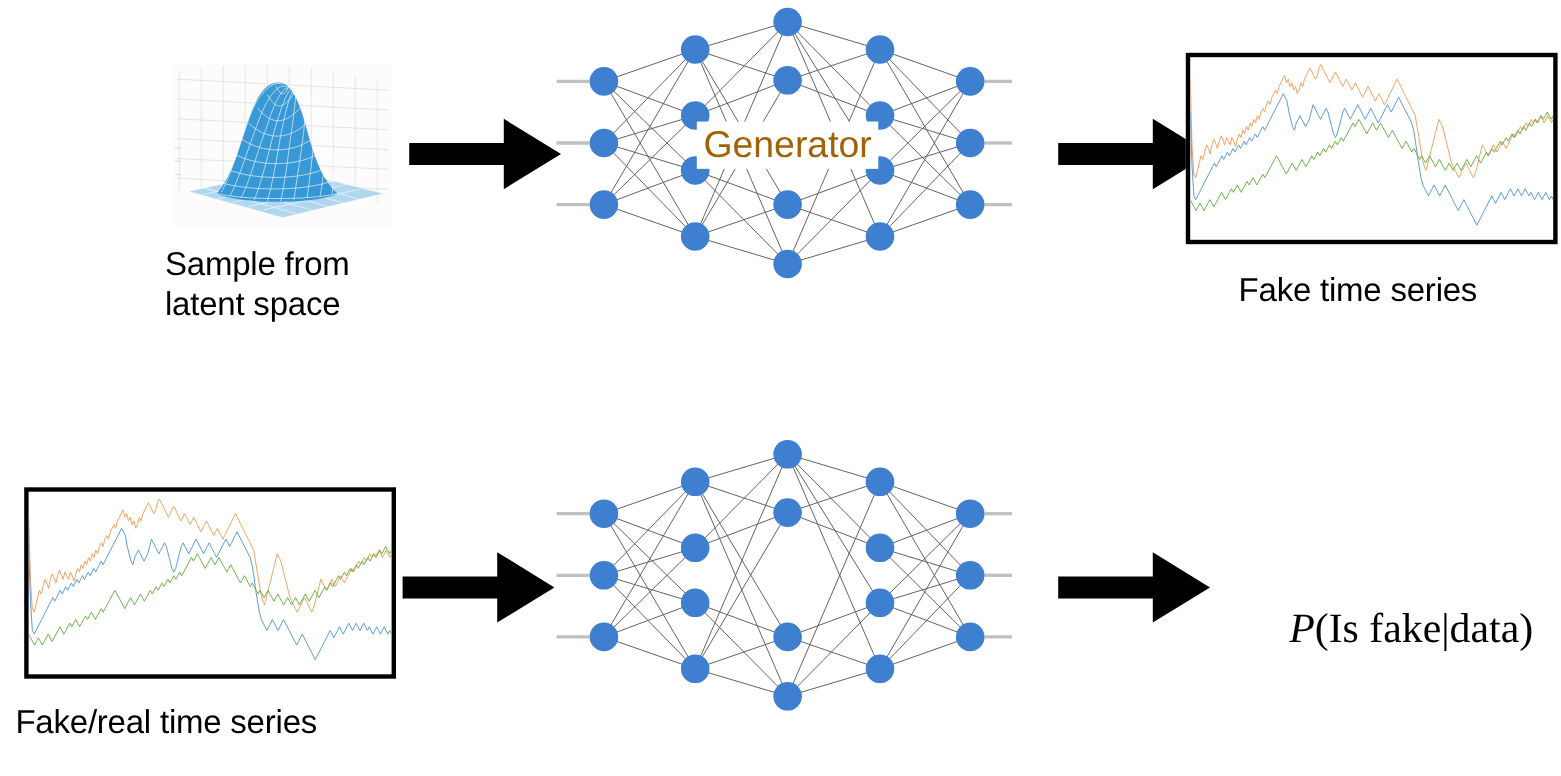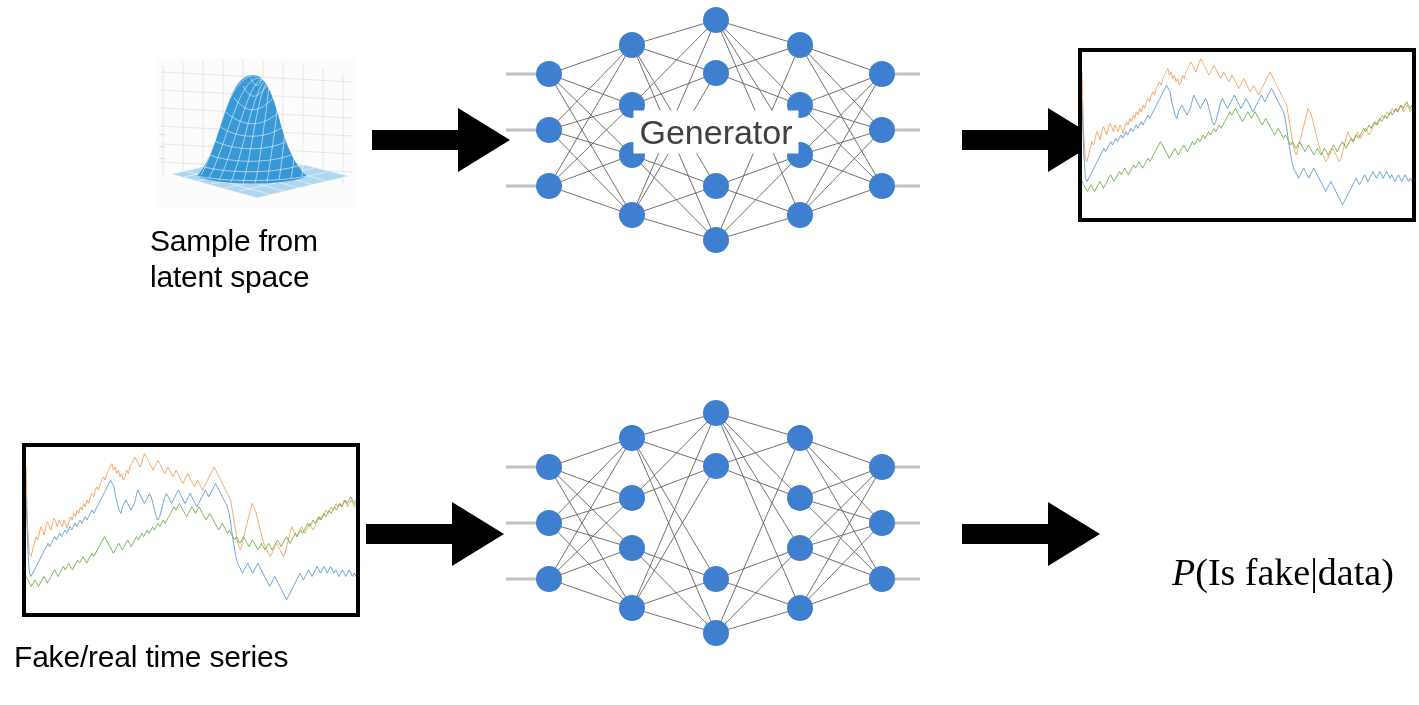--- a/index.html
+++ b/index.html
@@ -40,21 +40,21 @@
   .arrow{position:absolute;}
   .arrow svg{display:block;overflow:visible;}
 
   
   .net{position:absolute;}
   .net svg{display:block;overflow:visible;}
   .net-label{
     position:absolute;
     font-family:"Liberation Sans",sans-serif;
     font-size:34px;
-    color:#404040;
+    color:#a16207;
     background:#ffffff;
     padding:2px 6px;
     white-space:nowrap;
     transform:translate(-50%,-50%);
   }
 
   
   .formula{
     position:absolute;
     font-family:"Liberation Serif",serif;
@@ -261,20 +261,21 @@
 
   <div class="ts-panel" style="left:1078px;top:48px;width:338px;height:174px;">
     <svg viewBox="0 0 200 100" preserveAspectRatio="none">
       <g class="series-layer">
           <polyline points="0.00,12.00 1.00,48.00 2.00,64.00 3.00,66.00 4.00,62.00 5.00,58.00 6.00,54.00 7.00,56.00 8.00,52.00 9.00,48.00 10.00,50.00 11.00,53.00 12.00,48.00 13.00,45.00 14.00,47.00 15.00,50.00 16.00,46.00 17.00,43.00 18.00,45.00 19.00,48.00 20.00,44.00 21.00,46.00 22.00,48.00 23.00,44.00 24.00,46.00 25.00,49.00 26.00,45.00 27.00,42.00 28.00,44.00 29.00,40.00 30.00,42.00 31.00,38.00 32.00,40.00 33.00,36.00 34.00,38.00 35.00,34.00 36.00,36.00 37.00,32.00 38.00,34.00 39.00,30.00 40.00,28.00 41.00,30.00 42.00,26.00 43.00,24.00 44.00,26.00 45.00,22.00 46.00,20.00 47.00,18.00 48.00,20.00 49.00,16.00 50.00,14.00 51.00,12.00 52.00,10.00 53.00,14.00 54.00,12.00 55.00,16.00 56.00,14.00 57.00,18.00 58.00,16.00 59.00,20.00 60.00,18.00 61.00,14.00 62.00,16.00 63.00,12.00 64.00,10.00 65.00,8.00 66.00,6.00 67.00,8.00 68.00,10.00 69.00,12.00 70.00,10.00 71.00,6.00 72.00,4.00 73.00,6.00 74.00,8.00 75.00,10.00 76.00,12.00 77.00,14.00 78.00,12.00 79.00,10.00 80.00,8.00 81.00,10.00 82.00,12.00 83.00,14.00 84.00,16.00 85.00,14.00 86.00,12.00 87.00,14.00 88.00,16.00 89.00,18.00 90.00,16.00 91.00,14.00 92.00,16.00 93.00,18.00 94.00,20.00 95.00,22.00 96.00,20.00 97.00,18.00 98.00,16.00 99.00,18.00 100.00,20.00 101.00,22.00 102.00,24.00 103.00,22.00 104.00,20.00 105.00,22.00 106.00,24.00 107.00,26.00 108.00,24.00 109.00,22.00 110.00,20.00 111.00,18.00 112.00,16.00 113.00,14.00 114.00,12.00 115.00,14.00 116.00,16.00 117.00,18.00 118.00,20.00 119.00,22.00 120.00,24.00 121.00,26.00 122.00,28.00 123.00,30.00 124.00,32.00 125.00,38.00 126.00,44.00 127.00,50.00 128.00,56.00 129.00,60.00 130.00,62.00 131.00,58.00 132.00,54.00 133.00,50.00 134.00,46.00 135.00,42.00 136.00,38.00 137.00,34.00 138.00,36.00 139.00,38.00 140.00,42.00 141.00,46.00 142.00,50.00 143.00,54.00 144.00,58.00 145.00,60.00 146.00,62.00 147.00,64.00 148.00,66.00 149.00,64.00 150.00,62.00 151.00,60.00 152.00,58.00 153.00,60.00 154.00,62.00 155.00,64.00 156.00,66.00 157.00,64.00 158.00,60.00 159.00,56.00 160.00,52.00 161.00,48.00 162.00,50.00 163.00,52.00 164.00,54.00 165.00,52.00 166.00,50.00 167.00,48.00 168.00,50.00 169.00,52.00 170.00,50.00 171.00,48.00 172.00,46.00 173.00,48.00 174.00,50.00 175.00,48.00 176.00,46.00 177.00,44.00 178.00,42.00 179.00,44.00 180.00,42.00 181.00,40.00 182.00,38.00 183.00,40.00 184.00,38.00 185.00,36.00 186.00,38.00 187.00,36.00 188.00,34.00 189.00,36.00 190.00,34.00 191.00,36.00 192.00,34.00 193.00,32.00 194.00,34.00 195.00,36.00 196.00,34.00 197.00,32.00 198.00,34.00 199.00,36.00 200.00,34.00" fill="none" stroke="#f4a15d" stroke-width="0.9" stroke-linejoin="round" stroke-linecap="round" vector-effect="non-scaling-stroke"></polyline>
           <polyline points="0.00,30.00 1.03,60.00 2.05,76.00 3.08,78.00 4.10,76.00 5.13,74.00 6.15,72.00 7.18,70.00 8.21,68.00 9.23,66.00 10.26,64.00 11.28,62.00 12.31,60.00 13.33,58.00 14.36,60.00 15.38,58.00 16.41,56.00 17.44,54.00 18.46,56.00 19.49,54.00 20.51,52.00 21.54,54.00 22.56,52.00 23.59,50.00 24.62,52.00 25.64,50.00 26.67,48.00 27.69,50.00 28.72,48.00 29.74,46.00 30.77,48.00 31.79,46.00 32.82,44.00 33.85,46.00 34.87,44.00 35.90,42.00 36.92,44.00 37.95,42.00 38.97,40.00 40.00,38.00 41.03,40.00 42.05,38.00 43.08,36.00 44.10,34.00 45.13,32.00 46.15,30.00 47.18,28.00 48.21,26.00 49.23,24.00 50.26,22.00 51.28,20.00 52.31,22.00 53.33,24.00 54.36,30.00 55.38,34.00 56.41,38.00 57.44,40.00 58.46,36.00 59.49,34.00 60.51,32.00 61.54,34.00 62.56,36.00 63.59,38.00 64.62,36.00 65.64,34.00 66.67,30.00 67.69,26.00 68.72,28.00 69.74,30.00 70.77,32.00 71.79,34.00 72.82,32.00 73.85,30.00 74.87,28.00 75.90,30.00 76.92,34.00 77.95,38.00 78.97,42.00 80.00,44.00 81.03,42.00 82.05,38.00 83.08,34.00 84.10,30.00 85.13,28.00 86.15,30.00 87.18,32.00 88.21,34.00 89.23,32.00 90.26,30.00 91.28,28.00 92.31,26.00 93.33,28.00 94.36,30.00 95.38,32.00 96.41,34.00 97.44,32.00 98.46,30.00 99.49,28.00 100.51,30.00 101.54,32.00 102.56,34.00 103.59,36.00 104.62,34.00 105.64,32.00 106.67,30.00 107.69,28.00 108.72,26.00 109.74,28.00 110.77,30.00 111.79,28.00 112.82,26.00 113.85,24.00 114.87,22.00 115.90,24.00 116.92,26.00 117.95,28.00 118.97,30.00 120.00,32.00 121.03,34.00 122.05,36.00 123.08,40.00 124.10,46.00 125.13,54.00 126.15,60.00 127.18,66.00 128.21,70.00 129.23,72.00 130.26,74.00 131.28,76.00 132.31,74.00 133.33,72.00 134.36,70.00 135.38,72.00 136.41,74.00 137.44,76.00 138.46,74.00 139.49,72.00 140.51,70.00 141.54,72.00 142.56,74.00 143.59,76.00 144.62,78.00 145.64,80.00 146.67,82.00 147.69,84.00 148.72,82.00 149.74,80.00 150.77,78.00 151.79,80.00 152.82,82.00 153.85,84.00 154.87,86.00 155.90,88.00 156.92,90.00 157.95,92.00 158.97,90.00 160.00,88.00 161.03,86.00 162.05,84.00 163.08,82.00 164.10,80.00 165.13,78.00 166.15,76.00 167.18,78.00 168.21,80.00 169.23,78.00 170.26,76.00 171.28,74.00 172.31,76.00 173.33,78.00 174.36,76.00 175.38,74.00 176.41,72.00 177.44,74.00 178.46,76.00 179.49,74.00 180.51,72.00 181.54,74.00 182.56,76.00 183.59,74.00 184.62,72.00 185.64,74.00 186.67,76.00 187.69,74.00 188.72,76.00 189.74,78.00 190.77,76.00 191.79,74.00 192.82,76.00 193.85,78.00 194.87,76.00 195.90,74.00 196.92,76.00 197.95,78.00 198.97,76.00 200.00,78.00" fill="none" stroke="#5b9bd5" stroke-width="0.9" stroke-linejoin="round" stroke-linecap="round" vector-effect="non-scaling-stroke"></polyline>
           <polyline points="0.00,78.00 1.08,80.00 2.16,82.00 3.24,84.00 4.32,82.00 5.41,80.00 6.49,82.00 7.57,84.00 8.65,82.00 9.73,80.00 10.81,78.00 11.89,80.00 12.97,82.00 14.05,80.00 15.14,78.00 16.22,76.00 17.30,74.00 18.38,76.00 19.46,78.00 20.54,76.00 21.62,74.00 22.70,72.00 23.78,74.00 24.86,72.00 25.95,70.00 27.03,72.00 28.11,74.00 29.19,72.00 30.27,70.00 31.35,68.00 32.43,70.00 33.51,68.00 34.59,66.00 35.68,68.00 36.76,70.00 37.84,68.00 38.92,66.00 40.00,64.00 41.08,66.00 42.16,64.00 43.24,62.00 44.32,60.00 45.41,58.00 46.49,56.00 47.57,54.00 48.65,56.00 49.73,58.00 50.81,60.00 51.89,62.00 52.97,64.00 54.05,62.00 55.14,60.00 56.22,58.00 57.30,60.00 58.38,62.00 59.46,60.00 60.54,58.00 61.62,56.00 62.70,58.00 63.78,60.00 64.86,58.00 65.95,56.00 67.03,54.00 68.11,56.00 69.19,54.00 70.27,52.00 71.35,54.00 72.43,52.00 73.51,50.00 74.59,52.00 75.68,50.00 76.76,48.00 77.84,50.00 78.92,48.00 80.00,46.00 81.08,48.00 82.16,46.00 83.24,44.00 84.32,46.00 85.41,44.00 86.49,42.00 87.57,40.00 88.65,38.00 89.73,36.00 90.81,38.00 91.89,36.00 92.97,34.00 94.05,36.00 95.14,38.00 96.22,40.00 97.30,42.00 98.38,40.00 99.46,38.00 100.54,36.00 101.62,38.00 102.70,40.00 103.78,38.00 104.86,36.00 105.95,38.00 107.03,40.00 108.11,42.00 109.19,44.00 110.27,42.00 111.35,40.00 112.43,42.00 113.51,44.00 114.59,46.00 115.68,48.00 116.76,50.00 117.84,48.00 118.92,46.00 120.00,48.00 121.08,50.00 122.16,52.00 123.24,50.00 124.32,52.00 125.41,54.00 126.49,56.00 127.57,54.00 128.65,56.00 129.73,58.00 130.81,56.00 131.89,54.00 132.97,56.00 134.05,58.00 135.14,60.00 136.22,58.00 137.30,56.00 138.38,58.00 139.46,60.00 140.54,62.00 141.62,60.00 142.70,58.00 143.78,60.00 144.86,62.00 145.95,60.00 147.03,58.00 148.11,60.00 149.19,62.00 150.27,60.00 151.35,58.00 152.43,56.00 153.51,58.00 154.59,60.00 155.68,58.00 156.76,56.00 157.84,54.00 158.92,56.00 160.00,58.00 161.08,56.00 162.16,54.00 163.24,52.00 164.32,54.00 165.41,52.00 166.49,50.00 167.57,52.00 168.65,50.00 169.73,48.00 170.81,46.00 171.89,48.00 172.97,46.00 174.05,44.00 175.14,46.00 176.22,44.00 177.30,42.00 178.38,44.00 179.46,42.00 180.54,40.00 181.62,42.00 182.70,40.00 183.78,38.00 184.86,40.00 185.95,38.00 187.03,36.00 188.11,38.00 189.19,36.00 190.27,34.00 191.35,36.00 192.43,34.00 193.51,32.00 194.59,34.00 195.68,32.00 196.76,30.00 197.84,32.00 198.92,34.00 200.00,32.00" fill="none" stroke="#6cb04a" stroke-width="0.9" stroke-linejoin="round" stroke-linecap="round" vector-effect="non-scaling-stroke"></polyline>
         </g>
     </svg>
   </div>
+  <div class="caption" style="left:1126px;top:246px;">Fake time series</div>
 
   <div class="ts-panel" style="left:22px;top:443px;width:338px;height:174px;">
     <svg viewBox="0 0 200 100" preserveAspectRatio="none">
       <g class="series-layer">
           <polyline points="0.00,12.00 1.00,48.00 2.00,64.00 3.00,66.00 4.00,62.00 5.00,58.00 6.00,54.00 7.00,56.00 8.00,52.00 9.00,48.00 10.00,50.00 11.00,53.00 12.00,48.00 13.00,45.00 14.00,47.00 15.00,50.00 16.00,46.00 17.00,43.00 18.00,45.00 19.00,48.00 20.00,44.00 21.00,46.00 22.00,48.00 23.00,44.00 24.00,46.00 25.00,49.00 26.00,45.00 27.00,42.00 28.00,44.00 29.00,40.00 30.00,42.00 31.00,38.00 32.00,40.00 33.00,36.00 34.00,38.00 35.00,34.00 36.00,36.00 37.00,32.00 38.00,34.00 39.00,30.00 40.00,28.00 41.00,30.00 42.00,26.00 43.00,24.00 44.00,26.00 45.00,22.00 46.00,20.00 47.00,18.00 48.00,20.00 49.00,16.00 50.00,14.00 51.00,12.00 52.00,10.00 53.00,14.00 54.00,12.00 55.00,16.00 56.00,14.00 57.00,18.00 58.00,16.00 59.00,20.00 60.00,18.00 61.00,14.00 62.00,16.00 63.00,12.00 64.00,10.00 65.00,8.00 66.00,6.00 67.00,8.00 68.00,10.00 69.00,12.00 70.00,10.00 71.00,6.00 72.00,4.00 73.00,6.00 74.00,8.00 75.00,10.00 76.00,12.00 77.00,14.00 78.00,12.00 79.00,10.00 80.00,8.00 81.00,10.00 82.00,12.00 83.00,14.00 84.00,16.00 85.00,14.00 86.00,12.00 87.00,14.00 88.00,16.00 89.00,18.00 90.00,16.00 91.00,14.00 92.00,16.00 93.00,18.00 94.00,20.00 95.00,22.00 96.00,20.00 97.00,18.00 98.00,16.00 99.00,18.00 100.00,20.00 101.00,22.00 102.00,24.00 103.00,22.00 104.00,20.00 105.00,22.00 106.00,24.00 107.00,26.00 108.00,24.00 109.00,22.00 110.00,20.00 111.00,18.00 112.00,16.00 113.00,14.00 114.00,12.00 115.00,14.00 116.00,16.00 117.00,18.00 118.00,20.00 119.00,22.00 120.00,24.00 121.00,26.00 122.00,28.00 123.00,30.00 124.00,32.00 125.00,38.00 126.00,44.00 127.00,50.00 128.00,56.00 129.00,60.00 130.00,62.00 131.00,58.00 132.00,54.00 133.00,50.00 134.00,46.00 135.00,42.00 136.00,38.00 137.00,34.00 138.00,36.00 139.00,38.00 140.00,42.00 141.00,46.00 142.00,50.00 143.00,54.00 144.00,58.00 145.00,60.00 146.00,62.00 147.00,64.00 148.00,66.00 149.00,64.00 150.00,62.00 151.00,60.00 152.00,58.00 153.00,60.00 154.00,62.00 155.00,64.00 156.00,66.00 157.00,64.00 158.00,60.00 159.00,56.00 160.00,52.00 161.00,48.00 162.00,50.00 163.00,52.00 164.00,54.00 165.00,52.00 166.00,50.00 167.00,48.00 168.00,50.00 169.00,52.00 170.00,50.00 171.00,48.00 172.00,46.00 173.00,48.00 174.00,50.00 175.00,48.00 176.00,46.00 177.00,44.00 178.00,42.00 179.00,44.00 180.00,42.00 181.00,40.00 182.00,38.00 183.00,40.00 184.00,38.00 185.00,36.00 186.00,38.00 187.00,36.00 188.00,34.00 189.00,36.00 190.00,34.00 191.00,36.00 192.00,34.00 193.00,32.00 194.00,34.00 195.00,36.00 196.00,34.00 197.00,32.00 198.00,34.00 199.00,36.00 200.00,34.00" fill="none" stroke="#f4a15d" stroke-width="0.9" stroke-linejoin="round" stroke-linecap="round" vector-effect="non-scaling-stroke"></polyline>
           <polyline points="0.00,30.00 1.03,60.00 2.05,76.00 3.08,78.00 4.10,76.00 5.13,74.00 6.15,72.00 7.18,70.00 8.21,68.00 9.23,66.00 10.26,64.00 11.28,62.00 12.31,60.00 13.33,58.00 14.36,60.00 15.38,58.00 16.41,56.00 17.44,54.00 18.46,56.00 19.49,54.00 20.51,52.00 21.54,54.00 22.56,52.00 23.59,50.00 24.62,52.00 25.64,50.00 26.67,48.00 27.69,50.00 28.72,48.00 29.74,46.00 30.77,48.00 31.79,46.00 32.82,44.00 33.85,46.00 34.87,44.00 35.90,42.00 36.92,44.00 37.95,42.00 38.97,40.00 40.00,38.00 41.03,40.00 42.05,38.00 43.08,36.00 44.10,34.00 45.13,32.00 46.15,30.00 47.18,28.00 48.21,26.00 49.23,24.00 50.26,22.00 51.28,20.00 52.31,22.00 53.33,24.00 54.36,30.00 55.38,34.00 56.41,38.00 57.44,40.00 58.46,36.00 59.49,34.00 60.51,32.00 61.54,34.00 62.56,36.00 63.59,38.00 64.62,36.00 65.64,34.00 66.67,30.00 67.69,26.00 68.72,28.00 69.74,30.00 70.77,32.00 71.79,34.00 72.82,32.00 73.85,30.00 74.87,28.00 75.90,30.00 76.92,34.00 77.95,38.00 78.97,42.00 80.00,44.00 81.03,42.00 82.05,38.00 83.08,34.00 84.10,30.00 85.13,28.00 86.15,30.00 87.18,32.00 88.21,34.00 89.23,32.00 90.26,30.00 91.28,28.00 92.31,26.00 93.33,28.00 94.36,30.00 95.38,32.00 96.41,34.00 97.44,32.00 98.46,30.00 99.49,28.00 100.51,30.00 101.54,32.00 102.56,34.00 103.59,36.00 104.62,34.00 105.64,32.00 106.67,30.00 107.69,28.00 108.72,26.00 109.74,28.00 110.77,30.00 111.79,28.00 112.82,26.00 113.85,24.00 114.87,22.00 115.90,24.00 116.92,26.00 117.95,28.00 118.97,30.00 120.00,32.00 121.03,34.00 122.05,36.00 123.08,40.00 124.10,46.00 125.13,54.00 126.15,60.00 127.18,66.00 128.21,70.00 129.23,72.00 130.26,74.00 131.28,76.00 132.31,74.00 133.33,72.00 134.36,70.00 135.38,72.00 136.41,74.00 137.44,76.00 138.46,74.00 139.49,72.00 140.51,70.00 141.54,72.00 142.56,74.00 143.59,76.00 144.62,78.00 145.64,80.00 146.67,82.00 147.69,84.00 148.72,82.00 149.74,80.00 150.77,78.00 151.79,80.00 152.82,82.00 153.85,84.00 154.87,86.00 155.90,88.00 156.92,90.00 157.95,92.00 158.97,90.00 160.00,88.00 161.03,86.00 162.05,84.00 163.08,82.00 164.10,80.00 165.13,78.00 166.15,76.00 167.18,78.00 168.21,80.00 169.23,78.00 170.26,76.00 171.28,74.00 172.31,76.00 173.33,78.00 174.36,76.00 175.38,74.00 176.41,72.00 177.44,74.00 178.46,76.00 179.49,74.00 180.51,72.00 181.54,74.00 182.56,76.00 183.59,74.00 184.62,72.00 185.64,74.00 186.67,76.00 187.69,74.00 188.72,76.00 189.74,78.00 190.77,76.00 191.79,74.00 192.82,76.00 193.85,78.00 194.87,76.00 195.90,74.00 196.92,76.00 197.95,78.00 198.97,76.00 200.00,78.00" fill="none" stroke="#5b9bd5" stroke-width="0.9" stroke-linejoin="round" stroke-linecap="round" vector-effect="non-scaling-stroke"></polyline>
           <polyline points="0.00,78.00 1.08,80.00 2.16,82.00 3.24,84.00 4.32,82.00 5.41,80.00 6.49,82.00 7.57,84.00 8.65,82.00 9.73,80.00 10.81,78.00 11.89,80.00 12.97,82.00 14.05,80.00 15.14,78.00 16.22,76.00 17.30,74.00 18.38,76.00 19.46,78.00 20.54,76.00 21.62,74.00 22.70,72.00 23.78,74.00 24.86,72.00 25.95,70.00 27.03,72.00 28.11,74.00 29.19,72.00 30.27,70.00 31.35,68.00 32.43,70.00 33.51,68.00 34.59,66.00 35.68,68.00 36.76,70.00 37.84,68.00 38.92,66.00 40.00,64.00 41.08,66.00 42.16,64.00 43.24,62.00 44.32,60.00 45.41,58.00 46.49,56.00 47.57,54.00 48.65,56.00 49.73,58.00 50.81,60.00 51.89,62.00 52.97,64.00 54.05,62.00 55.14,60.00 56.22,58.00 57.30,60.00 58.38,62.00 59.46,60.00 60.54,58.00 61.62,56.00 62.70,58.00 63.78,60.00 64.86,58.00 65.95,56.00 67.03,54.00 68.11,56.00 69.19,54.00 70.27,52.00 71.35,54.00 72.43,52.00 73.51,50.00 74.59,52.00 75.68,50.00 76.76,48.00 77.84,50.00 78.92,48.00 80.00,46.00 81.08,48.00 82.16,46.00 83.24,44.00 84.32,46.00 85.41,44.00 86.49,42.00 87.57,40.00 88.65,38.00 89.73,36.00 90.81,38.00 91.89,36.00 92.97,34.00 94.05,36.00 95.14,38.00 96.22,40.00 97.30,42.00 98.38,40.00 99.46,38.00 100.54,36.00 101.62,38.00 102.70,40.00 103.78,38.00 104.86,36.00 105.95,38.00 107.03,40.00 108.11,42.00 109.19,44.00 110.27,42.00 111.35,40.00 112.43,42.00 113.51,44.00 114.59,46.00 115.68,48.00 116.76,50.00 117.84,48.00 118.92,46.00 120.00,48.00 121.08,50.00 122.16,52.00 123.24,50.00 124.32,52.00 125.41,54.00 126.49,56.00 127.57,54.00 128.65,56.00 129.73,58.00 130.81,56.00 131.89,54.00 132.97,56.00 134.05,58.00 135.14,60.00 136.22,58.00 137.30,56.00 138.38,58.00 139.46,60.00 140.54,62.00 141.62,60.00 142.70,58.00 143.78,60.00 144.86,62.00 145.95,60.00 147.03,58.00 148.11,60.00 149.19,62.00 150.27,60.00 151.35,58.00 152.43,56.00 153.51,58.00 154.59,60.00 155.68,58.00 156.76,56.00 157.84,54.00 158.92,56.00 160.00,58.00 161.08,56.00 162.16,54.00 163.24,52.00 164.32,54.00 165.41,52.00 166.49,50.00 167.57,52.00 168.65,50.00 169.73,48.00 170.81,46.00 171.89,48.00 172.97,46.00 174.05,44.00 175.14,46.00 176.22,44.00 177.30,42.00 178.38,44.00 179.46,42.00 180.54,40.00 181.62,42.00 182.70,40.00 183.78,38.00 184.86,40.00 185.95,38.00 187.03,36.00 188.11,38.00 189.19,36.00 190.27,34.00 191.35,36.00 192.43,34.00 193.51,32.00 194.59,34.00 195.68,32.00 196.76,30.00 197.84,32.00 198.92,34.00 200.00,32.00" fill="none" stroke="#6cb04a" stroke-width="0.9" stroke-linejoin="round" stroke-linecap="round" vector-effect="non-scaling-stroke"></polyline>
         </g>
     </svg>
   </div>

